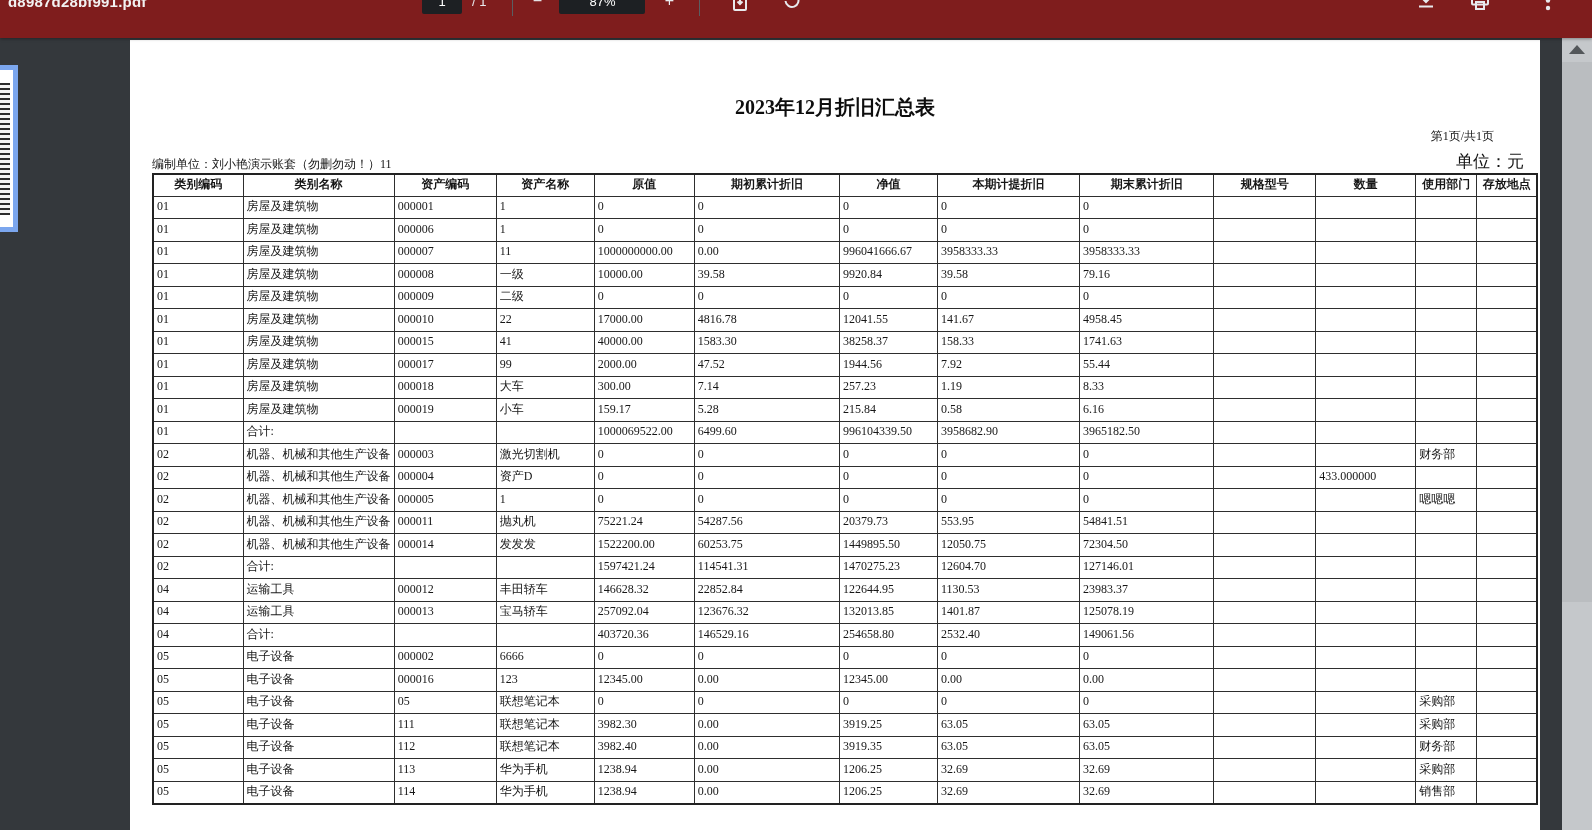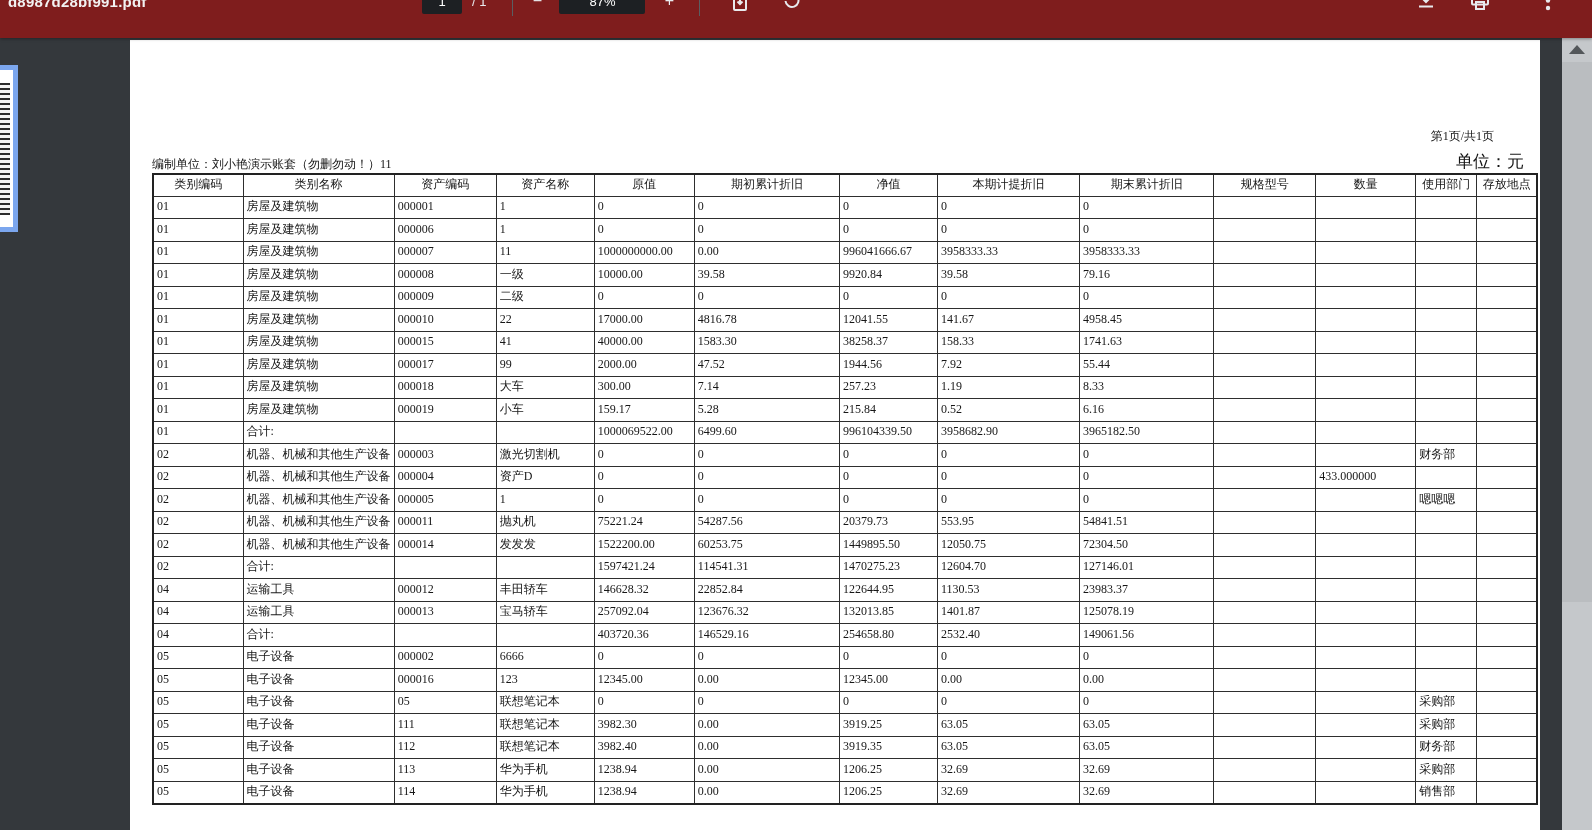--- a/index.html
+++ b/index.html
@@ -78,21 +78,21 @@
 
   table.dep {
     position:absolute; top:133px; left:22px; width:1386px;
     border-collapse:collapse; table-layout:fixed;
     font-size:12px; color:#161616; border:2px solid #222;
   }
   table.dep th, table.dep td {
     border:1px solid #2e2e2e; padding:1px 3px; overflow:hidden;
     line-height:1.15; vertical-align:middle;
   }
-  table.dep th { font-weight:normal; text-align:center; height:22px; }
+  table.dep th { font-weight:bold; text-align:center; height:22px; }
   table.dep td { text-align:left; height:22.5px; }
 
   
   .scrollbar {
     position:absolute; right:0; top:38px; width:30px; height:792px;
     background:#c5c8cb;
   }
   .scroll-up {
     position:absolute; top:7px; left:7px; width:0; height:0; cursor:pointer;
     border-left:8px solid transparent; border-right:8px solid transparent;
@@ -152,20 +152,21 @@
   </div>
 </div>
 
 <div class="sidebar">
   <div class="thumb">
     <div class="thumb-lines"></div>
   </div>
 </div>
 
 <div class="page">
+  <div class="doc-title">2023年12月折旧汇总表</div>
   <div class="meta-pageinfo">第1页/共1页</div>
   <div class="meta-prepared">编制单位：刘小艳演示账套（勿删勿动！）11</div>
   <div class="meta-unit">单位：元</div>
 
   <table class="dep">
     <colgroup>
       <col style="width:90px">
         <col style="width:151px">
         <col style="width:102px">
         <col style="width:98px">
@@ -333,21 +334,21 @@
           <td></td>
         </tr>
         <tr>
           <td>01</td>
           <td>房屋及建筑物</td>
           <td>000019</td>
           <td>小车</td>
           <td>159.17</td>
           <td>5.28</td>
           <td>215.84</td>
-          <td>0.52</td>
+          <td>0.58</td>
           <td>6.16</td>
           <td></td>
           <td></td>
           <td></td>
           <td></td>
         </tr>
         <tr>
           <td>01</td>
           <td>合计:</td>
           <td></td>

